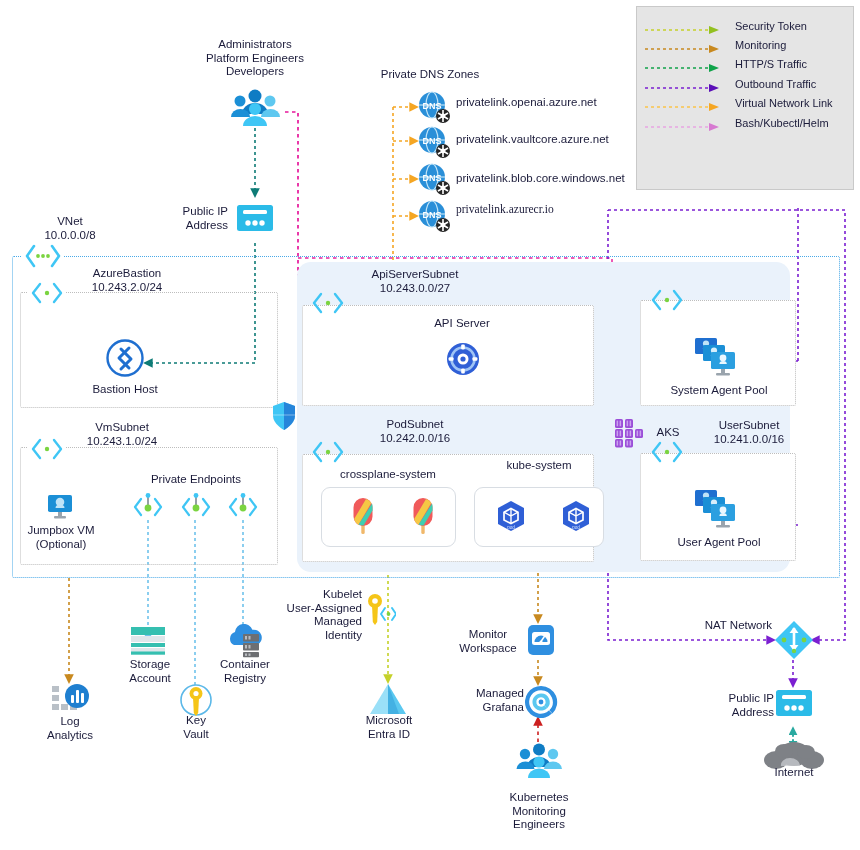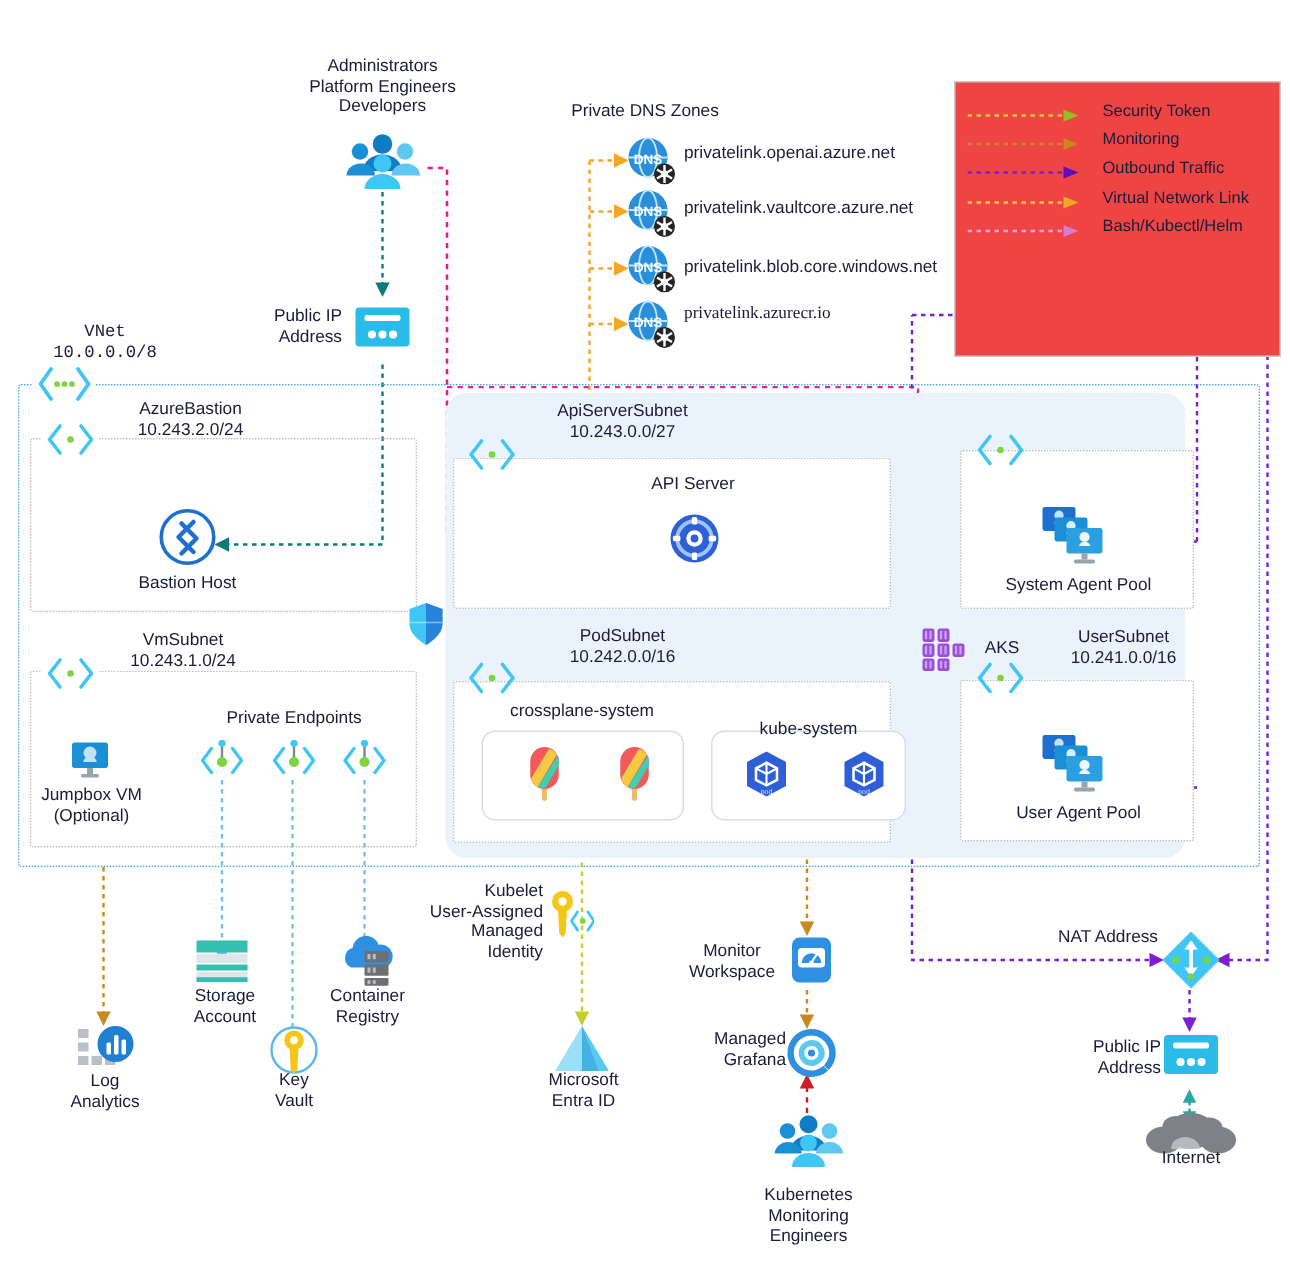--- a/index.html
+++ b/index.html
@@ -14,22 +14,22 @@
   .lbl.multi{white-space:normal;}
   .lbl.r{text-align:right;}
   .lbl.l{text-align:center;}
   .box{position:absolute;z-index:2;box-sizing:border-box;}
   .vnetbox{border:1.6px dotted #49a9e8;border-radius:2px;}
   .subnetbox{border:1.4px dotted #bdbdbd;border-radius:2px;background:rgba(255,255,255,0.0);}
   .akscluster{position:absolute;z-index:1;background:#eaf2fb;border-radius:14px;}
   .nsbox{position:absolute;z-index:3;border:1.2px solid #d8dde3;border-radius:9px;background:#ffffff;}
   
   #legend{position:absolute;left:636px;top:6px;width:218px;height:184px;
-          border:1px solid #c9c9c9;background:#ef4444;z-index:9;box-sizing:border-box;
-          padding:9px 8px 0 8px;margin-top:48px;}
+          border:1px solid #c9c9c9;background:#e5e5e5;z-index:9;box-sizing:border-box;
+          padding:9px 8px 0 8px;}
   .lgrow{height:19.4px;display:flex;align-items:center;}
   .lgline{width:78px;height:10px;position:relative;flex:0 0 78px;}
   .lgtxt{font-size:11px;color:#1b1b3a;margin-left:12px;white-space:nowrap;}
 </style>
 </head>
 <body>
 
 <div id="stage">
 
   <svg class="layer" id="wires" viewBox="0 0 860 850">
@@ -135,20 +135,29 @@
       <span class="lgtxt">Security Token</span>
     </div>
     <div class="lgrow">
       <span class="lgline">
         <svg width="78" height="10">
             <line x1="0" y1="5" x2="64" y2="5" stroke="#c8891f" stroke-width="1.7" stroke-dasharray="3,3"></line>
             <path d="M64,1 L74,5 L64,9 z" fill="#c8891f"></path>
           </svg>
       </span>
       <span class="lgtxt">Monitoring</span>
+    </div>
+    <div class="lgrow">
+      <span class="lgline">
+        <svg width="78" height="10">
+            <line x1="0" y1="5" x2="64" y2="5" stroke="#10a34a" stroke-width="1.7" stroke-dasharray="3,3"></line>
+            <path d="M64,1 L74,5 L64,9 z" fill="#10a34a"></path>
+          </svg>
+      </span>
+      <span class="lgtxt">HTTP/S Traffic</span>
     </div>
     <div class="lgrow">
       <span class="lgline">
         <svg width="78" height="10">
             <line x1="0" y1="5" x2="64" y2="5" stroke="#7b1fd1" stroke-width="1.7" stroke-dasharray="3,3"></line>
             <path d="M64,1 L74,5 L64,9 z" fill="#5b0fb8"></path>
           </svg>
       </span>
       <span class="lgtxt">Outbound Traffic</span>
     </div>
@@ -277,21 +286,21 @@
   <div class="box vnetbox" style="left:12px;top:256px;width:828px;height:322px;"></div>
   <div class="node" style="left:22px;top:243px;background:#ffffff;padding:0 2px;">
     <svg width="38" height="26" viewBox="0 0 38 26">
       <path d="M10,3 L3,13 L10,23" fill="none" stroke="#3fc6f5" stroke-width="2.6" stroke-linecap="round" stroke-linejoin="round"></path>
       <path d="M28,3 L35,13 L28,23" fill="none" stroke="#3fc6f5" stroke-width="2.6" stroke-linecap="round" stroke-linejoin="round"></path>
       <circle cx="14" cy="13" r="1.9" fill="#7bd440"></circle>
       <circle cx="19" cy="13" r="1.9" fill="#7bd440"></circle>
       <circle cx="24" cy="13" r="1.9" fill="#7bd440"></circle>
     </svg>
   </div>
-  <div class="lbl" style="left:30px;top:215px;width:80px;font-family:Liberation Mono, monospace;">
+  <div class="lbl" style="left:30px;top:215px;width:80px;">
     <div>VNet</div>
     <div>10.0.0.0/8</div>
   </div>
 
   <div class="akscluster" style="left:297px;top:262px;width:493px;height:310px;"></div>
 
   <div class="box subnetbox" style="left:20px;top:292px;width:258px;height:116px;"></div>
   <div class="node" style="left:28px;top:281px;background:#ffffff;padding:0 2px;">
     <svg width="34" height="24" viewBox="0 0 34 24">
       <path d="M10,3 L3,12 L10,21" fill="none" stroke="#3fc6f5" stroke-width="2.4" stroke-linecap="round" stroke-linejoin="round"></path>
@@ -423,21 +432,21 @@
   </div>
   <div class="node" style="left:412px;top:497px;">
     <svg width="22" height="38" viewBox="0 0 22 38">
       <rect x="9.3" y="26" width="3.4" height="11" rx="1.6" fill="#f0b86b"></rect>
       <path d="M11,1 a9.5,9.5 0 0 1 9.5,9.5 v9 a9.5,9.5 0 0 1 -19,0 v-9 A9.5,9.5 0 0 1 11,1 z" fill="#f05a5a"></path>
       <path d="M19.3,6 L6.3,28 a9.5,9.5 0 0 1 -4.2,-6 L14,2.1 a9.6,9.6 0 0 1 5.3,3.9 z" fill="#f5c944"></path>
       <path d="M20.5,13.5 L11.6,28.4 a9.5,9.5 0 0 1 -5,-0.9 L20,6.5 a9.4,9.4 0 0 1 0.5,3.9 z" fill="#3ecfb1"></path>
     </svg>
   </div>
 
-  <div class="lbl" style="left:490px;top:480px;width:98px;">kube-system</div>
+  <div class="lbl" style="left:490px;top:459px;width:98px;">kube-system</div>
   <div class="nsbox" style="left:474px;top:487px;width:128px;height:58px;"></div>
   <div class="node" style="left:495px;top:500px;">
     <svg width="32" height="32" viewBox="0 0 32 32">
       <path d="M16,1 L29,8 L29,24 L16,31 L3,24 L3,8 z" fill="#2f5fd6"></path>
       <path d="M16,8.5 L23,12.2 L23,20 L16,23.6 L9,20 L9,12.2 z" fill="none" stroke="#ffffff" stroke-width="1.7"></path>
       <path d="M16,8.5 L16,16 L9,12.2 M16,16 L23,12.2 M16,16 L16,23.6" stroke="#ffffff" stroke-width="1.4" fill="none"></path>
       <text x="16" y="29" font-size="4.6" fill="#cfe0ff" text-anchor="middle" font-family="Liberation Sans, sans-serif">pod</text>
     </svg>
   </div>
   <div class="node" style="left:560px;top:500px;">
@@ -682,21 +691,21 @@
       <circle cx="24" cy="20" r="5.6" fill="#3fc6f5"></circle>
       <path d="M13,36 a11,9.4 0 0 1 22,0 z" fill="#3fc6f5"></path>
     </svg>
   </div>
   <div class="lbl multi" style="left:490px;top:791px;width:98px;">
     <div>Kubernetes</div>
     <div>Monitoring</div>
     <div>Engineers</div>
   </div>
 
-  <div class="lbl r" style="left:690px;top:619px;width:82px;">NAT Address</div>
+  <div class="lbl r" style="left:690px;top:619px;width:82px;">NAT Network</div>
   <div class="node" style="left:774px;top:620px;">
     <svg width="40" height="40" viewBox="0 0 40 40">
       <path d="M20,1 L39,20 L20,39 L1,20 z" fill="#3fc6f5"></path>
       <path d="M20,8 L20,30" stroke="#ffffff" stroke-width="2.6"></path>
       <path d="M20,7 L15.5,13 L24.5,13 z" fill="#ffffff"></path>
       <path d="M20,31 L15.5,25 L24.5,25 z" fill="#ffffff"></path>
       <circle cx="10" cy="20" r="2.4" fill="#7bd440"></circle>
       <circle cx="30" cy="20" r="2.4" fill="#7bd440"></circle>
       <circle cx="20" cy="31" r="2.2" fill="#7bd440"></circle>
     </svg>

